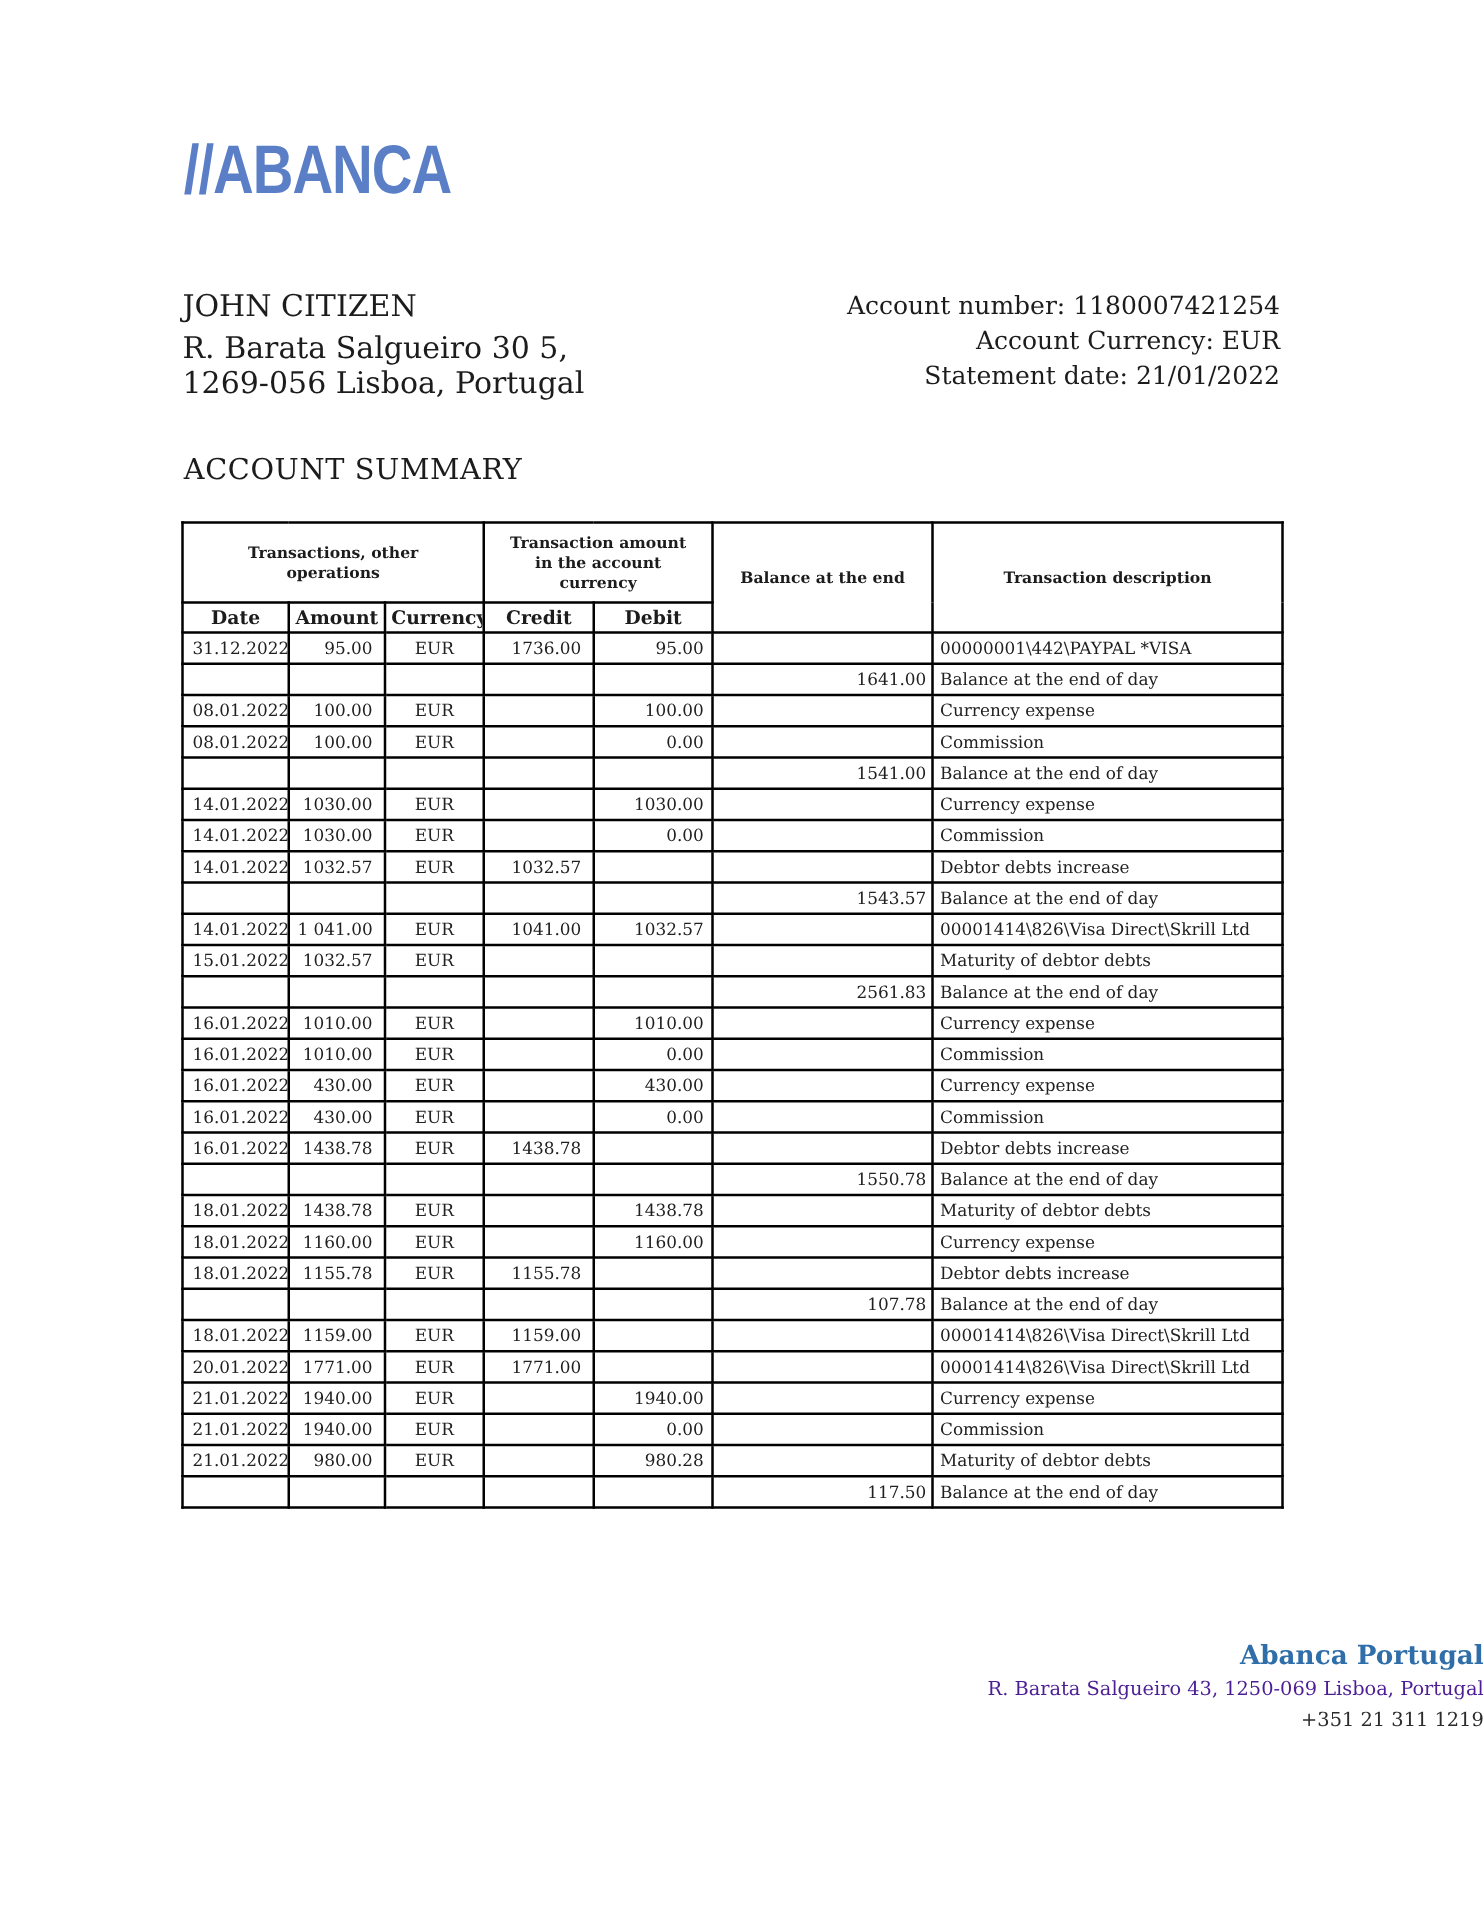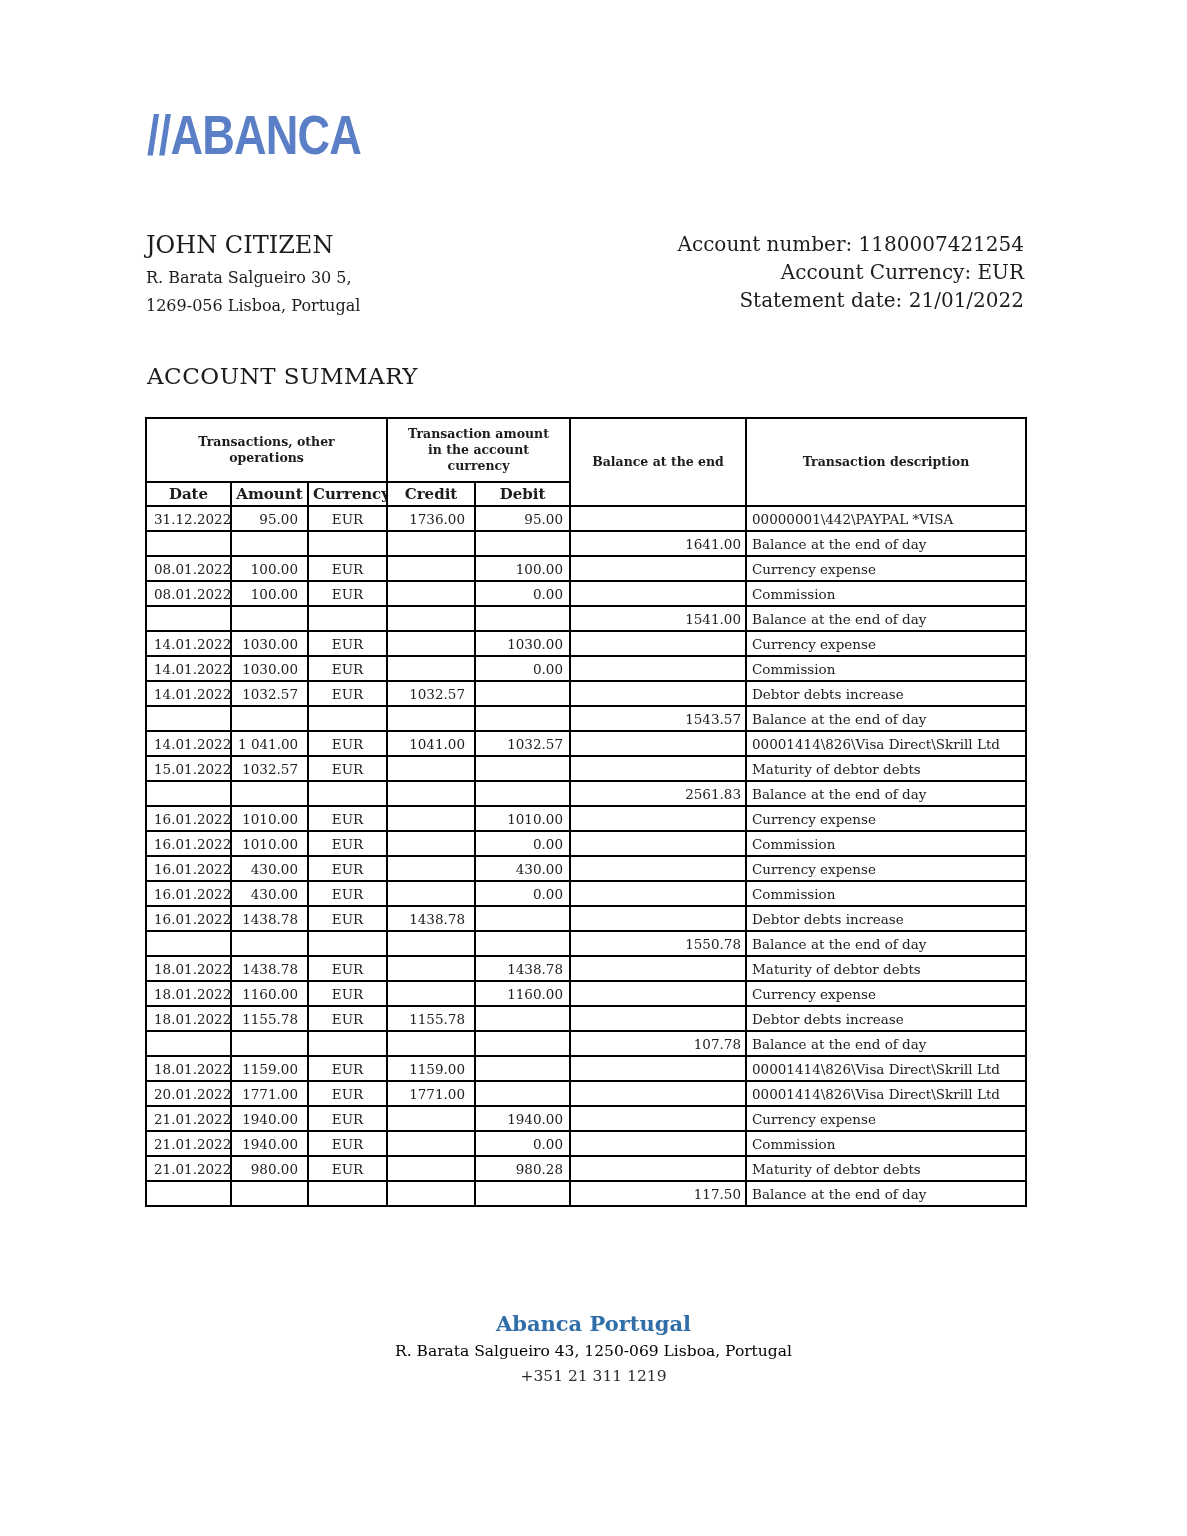--- a/index.html
+++ b/index.html
@@ -24,21 +24,21 @@
     white-space: nowrap;
   }
   .logo .logo-inner { display: inline-block; transform: scaleX(0.82); transform-origin: left center; }
 
   
   .header-row {
     position: absolute; left: 146px; top: 230px; width: 878px;
     display: flex; justify-content: space-between; align-items: flex-start;
   }
   .customer-name { font-size: 24px; line-height: 30px; margin-bottom: 4px; }
-  .customer-addr { font-size: 16px; line-height: 28px; }
+  .customer-addr { font-size: 24px; line-height: 28px; }
   .account-info { text-align: right; font-size: 20px; line-height: 28px; }
 
   
   .section-title {
     position: absolute; left: 147px; top: 363px;
     font-size: 23px; font-weight: normal; letter-spacing: 0.5px;
   }
 
   
   table.summary-table {
@@ -69,24 +69,24 @@
   .summary-table td.col-amount   { text-align: right; padding-right: 9px; }
   .summary-table td.col-currency { text-align: center; }
   .summary-table td.col-credit   { text-align: right; padding-right: 9px; }
   .summary-table td.col-debit    { text-align: right; padding-right: 6px; }
   .summary-table td.col-balance  { text-align: right; padding-right: 4px; }
   .summary-table td.col-description { text-align: left; padding-left: 5px; }
 
   
   .footer {
     position: absolute; left: 0; top: 1310px; width: 1187px;
-    text-align: center;
+    text-align: right;
   }
   .footer-name { color: #2f6ea9; font-size: 21px; font-weight: bold; line-height: 28px; }
-  .footer-addr { font-size: 15.5px; line-height: 26px; color: #000000; }
+  .footer-addr { font-size: 15.5px; line-height: 26px; color: #4c1d95; }
   .footer-phone { font-size: 15.5px; line-height: 24px; color: #2b2b2b; }
 </style>
 </head>
 <body>
 
 <div class="page">
 
   <div class="logo">
     <span class="logo-inner">//ABANCA</span>
   </div>

